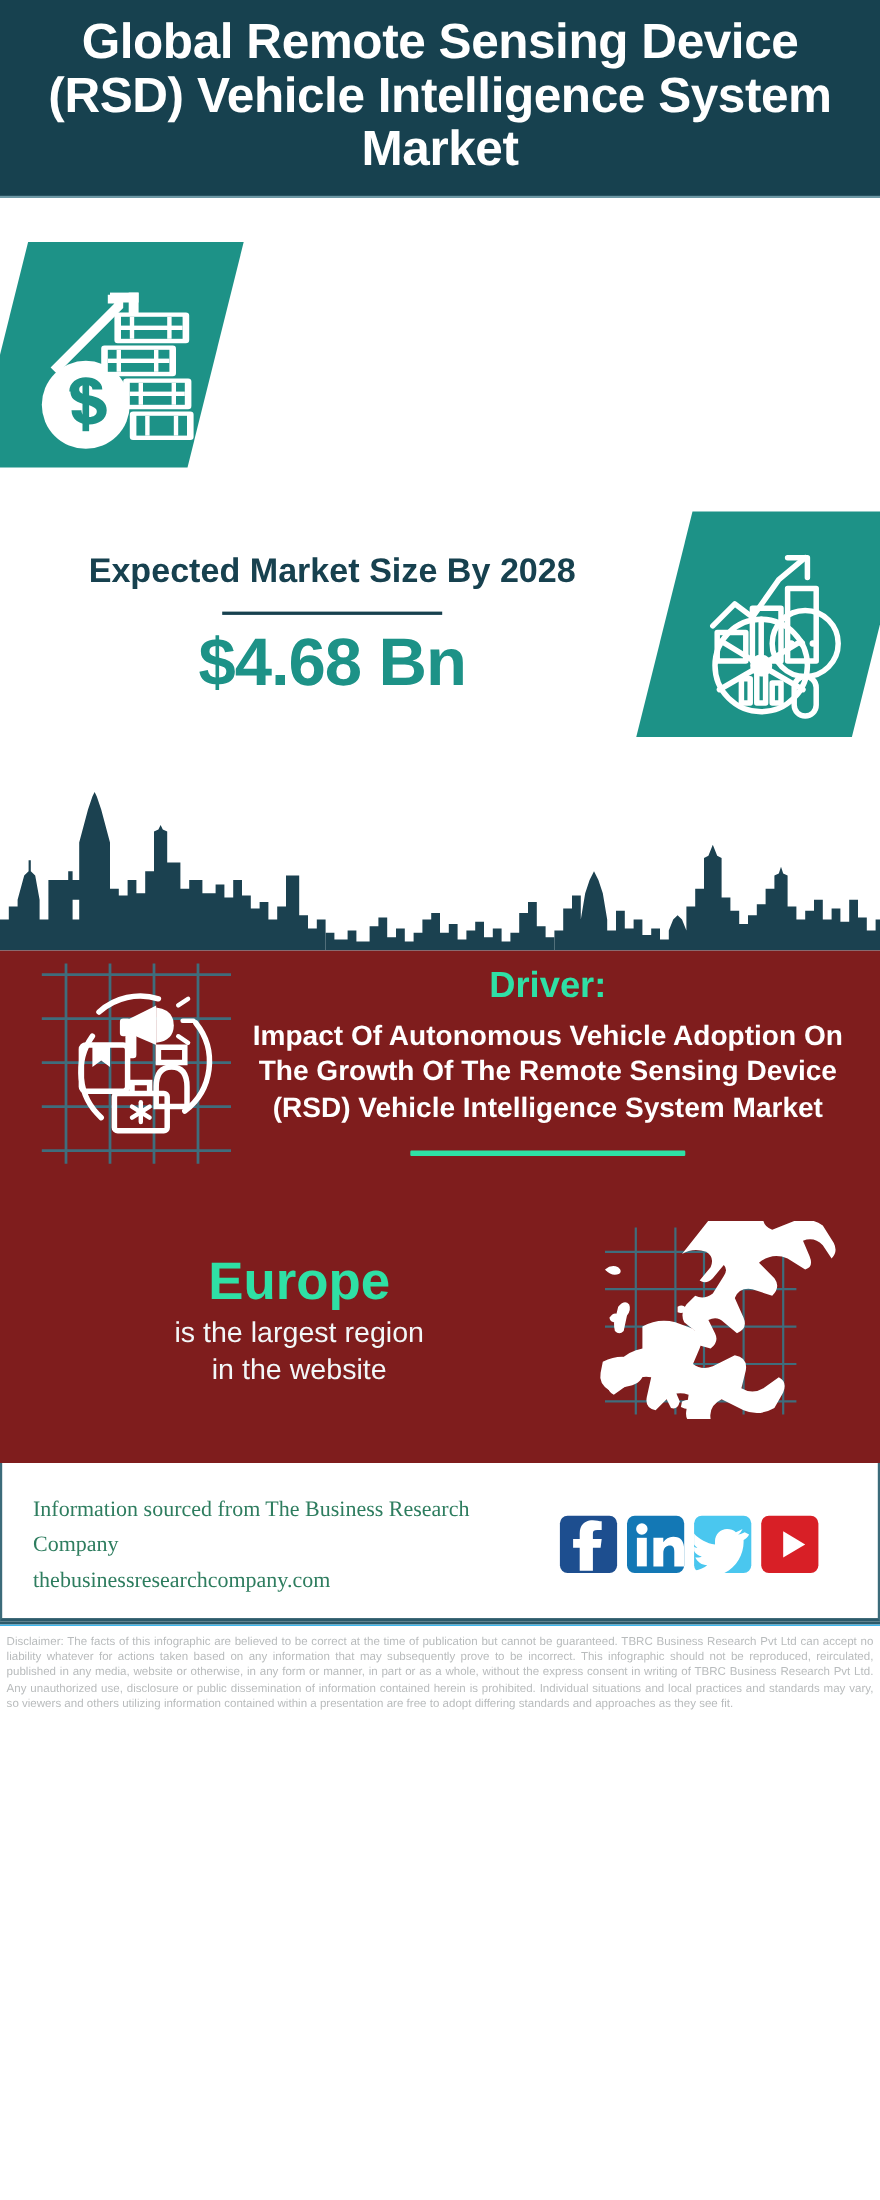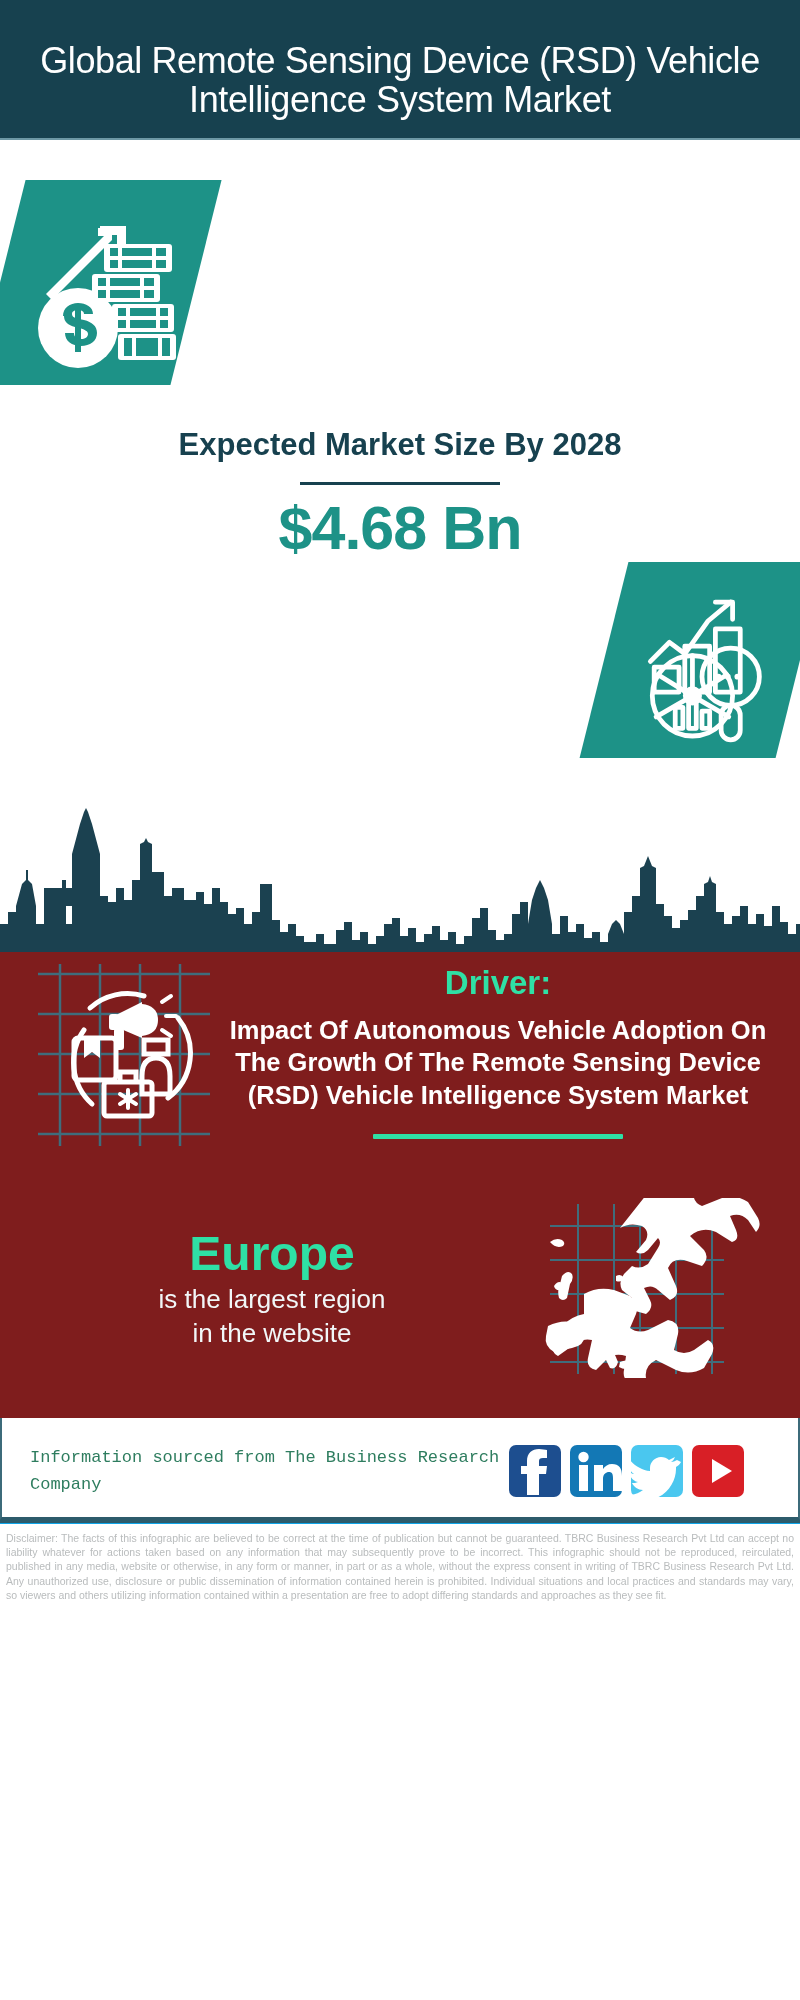--- a/index.html
+++ b/index.html
@@ -12,35 +12,34 @@
 
   
   .header {
     background:#17414f;
     padding:14px 26px 18px;
     text-align:center;
     border-bottom:2px solid #6d98a5;
   }
   .header h1 {
     color:#ffffff;
-    font-size:36px;
+    font-size:45px;
     line-height:1.08;
-    font-weight:normal;
+    font-weight:bold;
     letter-spacing:-0.4px;
-    margin-top:28px;
   }
 
   
   .light-area { background:#fff; position:relative; }
 
   .stat-row {
     display:flex; align-items:center;
     padding:40px 0 0 0;
   }
-  .stat-row.rev { flex-direction:column; }
+  .stat-row.rev { }
 
   .badge {
     width:196px; height:205px;
     flex:0 0 196px;
     position:relative;
   }
   .badge .para {
     position:absolute; inset:0;
     background:#1d9287;
     transform:skewX(-14deg);
@@ -121,23 +120,23 @@
     background:#fff;
     border-left:2px solid #3c6b7a;
     border-right:2px solid #3c6b7a;
     border-bottom:3px solid #2d5b6b;
     padding:26px 28px 18px;
     display:flex; align-items:center;
   }
   .footer-text { flex:1 1 auto; }
   .footer-line {
     color:#2e7d5f;
-    font-size:17px;
+    font-size:20px;
     line-height:1.62;
-    font-family:Liberation Mono, monospace;
+    font-family:Liberation Serif, serif;
   }
   .socials { display:flex; gap:9px; flex:0 0 auto; padding-right:26px; }
   .social {
     width:52px; height:52px; border-radius:7px;
     display:flex; align-items:center; justify-content:center;
     position:relative;
   }
   .social svg { width:100%; height:100%; }
 
   
@@ -372,20 +371,21 @@
           <path d="M92 78 q5 -3 8 2 q-2 5 -8 3 z"></path>
         </g>
       </svg>
     </div>
   </div>
 </div>
 
 <div class="footer">
   <div class="footer-text">
     <div class="footer-line">Information sourced from The Business Research Company</div>
+    <div class="footer-line">thebusinessresearchcompany.com</div>
   </div>
   <div class="socials">
     <div class="social" style="background:#1d4e8f">
       <svg viewBox="0 0 52 52">
           <path fill="#fff" d="M30 50V29h7l1-8h-8v-5c0-2 1-3 4-3h4V5c-2 0-5-1-8-1-7 0-12 4-12 12v5h-6v8h6v21z"></path>
         </svg>
     </div>
     <div class="social" style="background:#1378b5">
       <svg viewBox="0 0 52 52">
         <rect x="9" y="20" width="9" height="26" fill="#fff"></rect>

